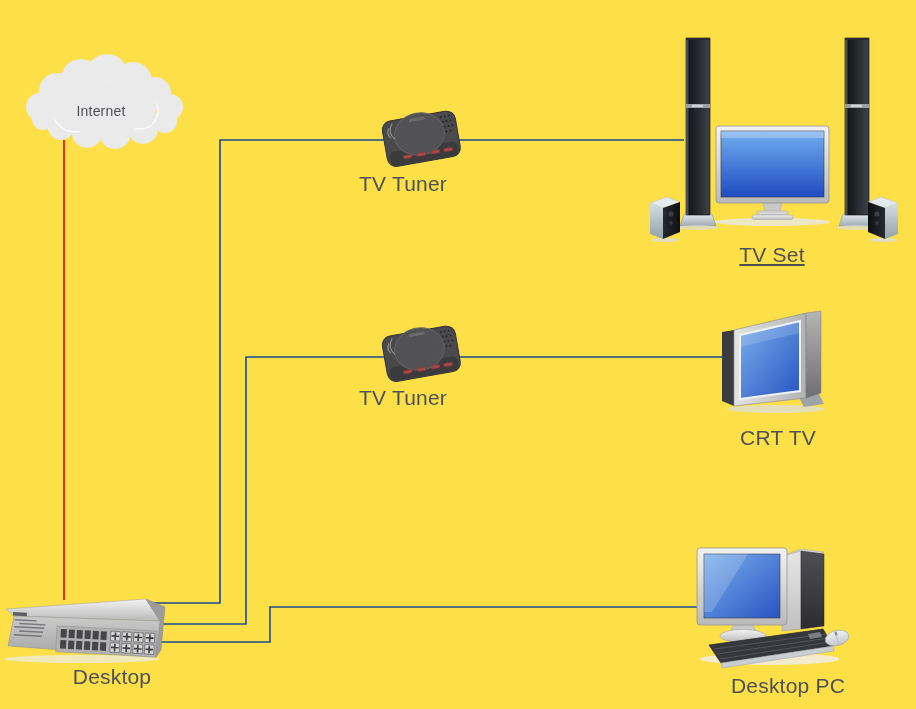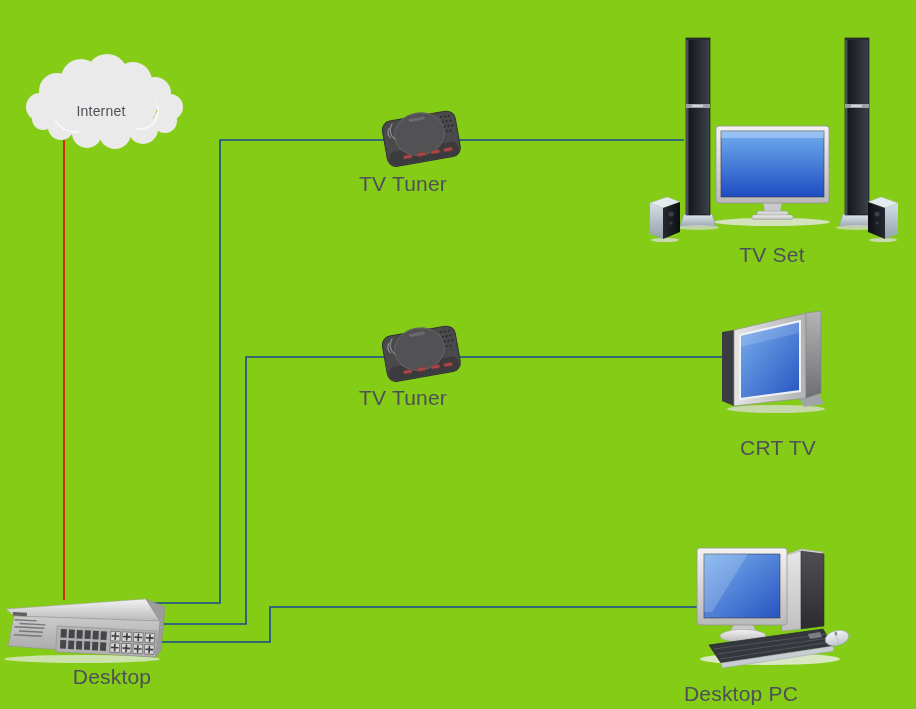--- a/index.html
+++ b/index.html
@@ -1,16 +1,16 @@
 <!DOCTYPE html>
 <html style="--label-color: #4e5058;"><head>
 <meta charset="utf-8">
 <style>
   html,body{margin:0;padding:0;background:#fff;}
-  .canvas{position:relative;width:916px;height:709px;background:#84cc16;overflow:hidden;
+  .canvas{position:relative;width:916px;height:709px;background:#fde047;overflow:hidden;
           font-family:"Liberation Sans",sans-serif;}
   .layer{position:absolute;left:0;top:0;}
   .label{position:absolute;transform:translateX(-50%);font-size:21px;
          color:var(--label-color,#4e5058);white-space:nowrap;letter-spacing:.2px;}
   .label.cloud-label{font-size:14px;}
 </style>
 </head>
 <body>
 
 <div class="canvas">
@@ -251,18 +251,18 @@
       <rect x="15" y="626" width="30" height="1.4"></rect>
       <rect x="20" y="630" width="24" height="1.4"></rect>
       <rect x="15" y="634" width="28" height="1.4"></rect>
     </g>
   </g>
 </svg>
 
 <div class="label cloud-label" style="left:101px;top:103px;">Internet</div>
 <div class="label" style="left:403px;top:172px;">TV Tuner</div>
 <div class="label" style="left:403px;top:386px;">TV Tuner</div>
-<div class="label" style="left:772px;top:243px;">TV Set</div>
-<div class="label" style="left:778px;top:436px;">CRT TV</div>
-<div class="label" style="left:741px;top:674px;margin-top:8px;">Desktop PC</div>
+<div class="label" style="left:772px;top:243px;text-decoration:underline;">TV Set</div>
+<div class="label" style="left:778px;top:426px;">CRT TV</div>
+<div class="label" style="left:788px;top:674px;">Desktop PC</div>
 <div class="label" style="left:112px;top:665px;">Desktop</div>
 
 </div>
 
 </body></html>

